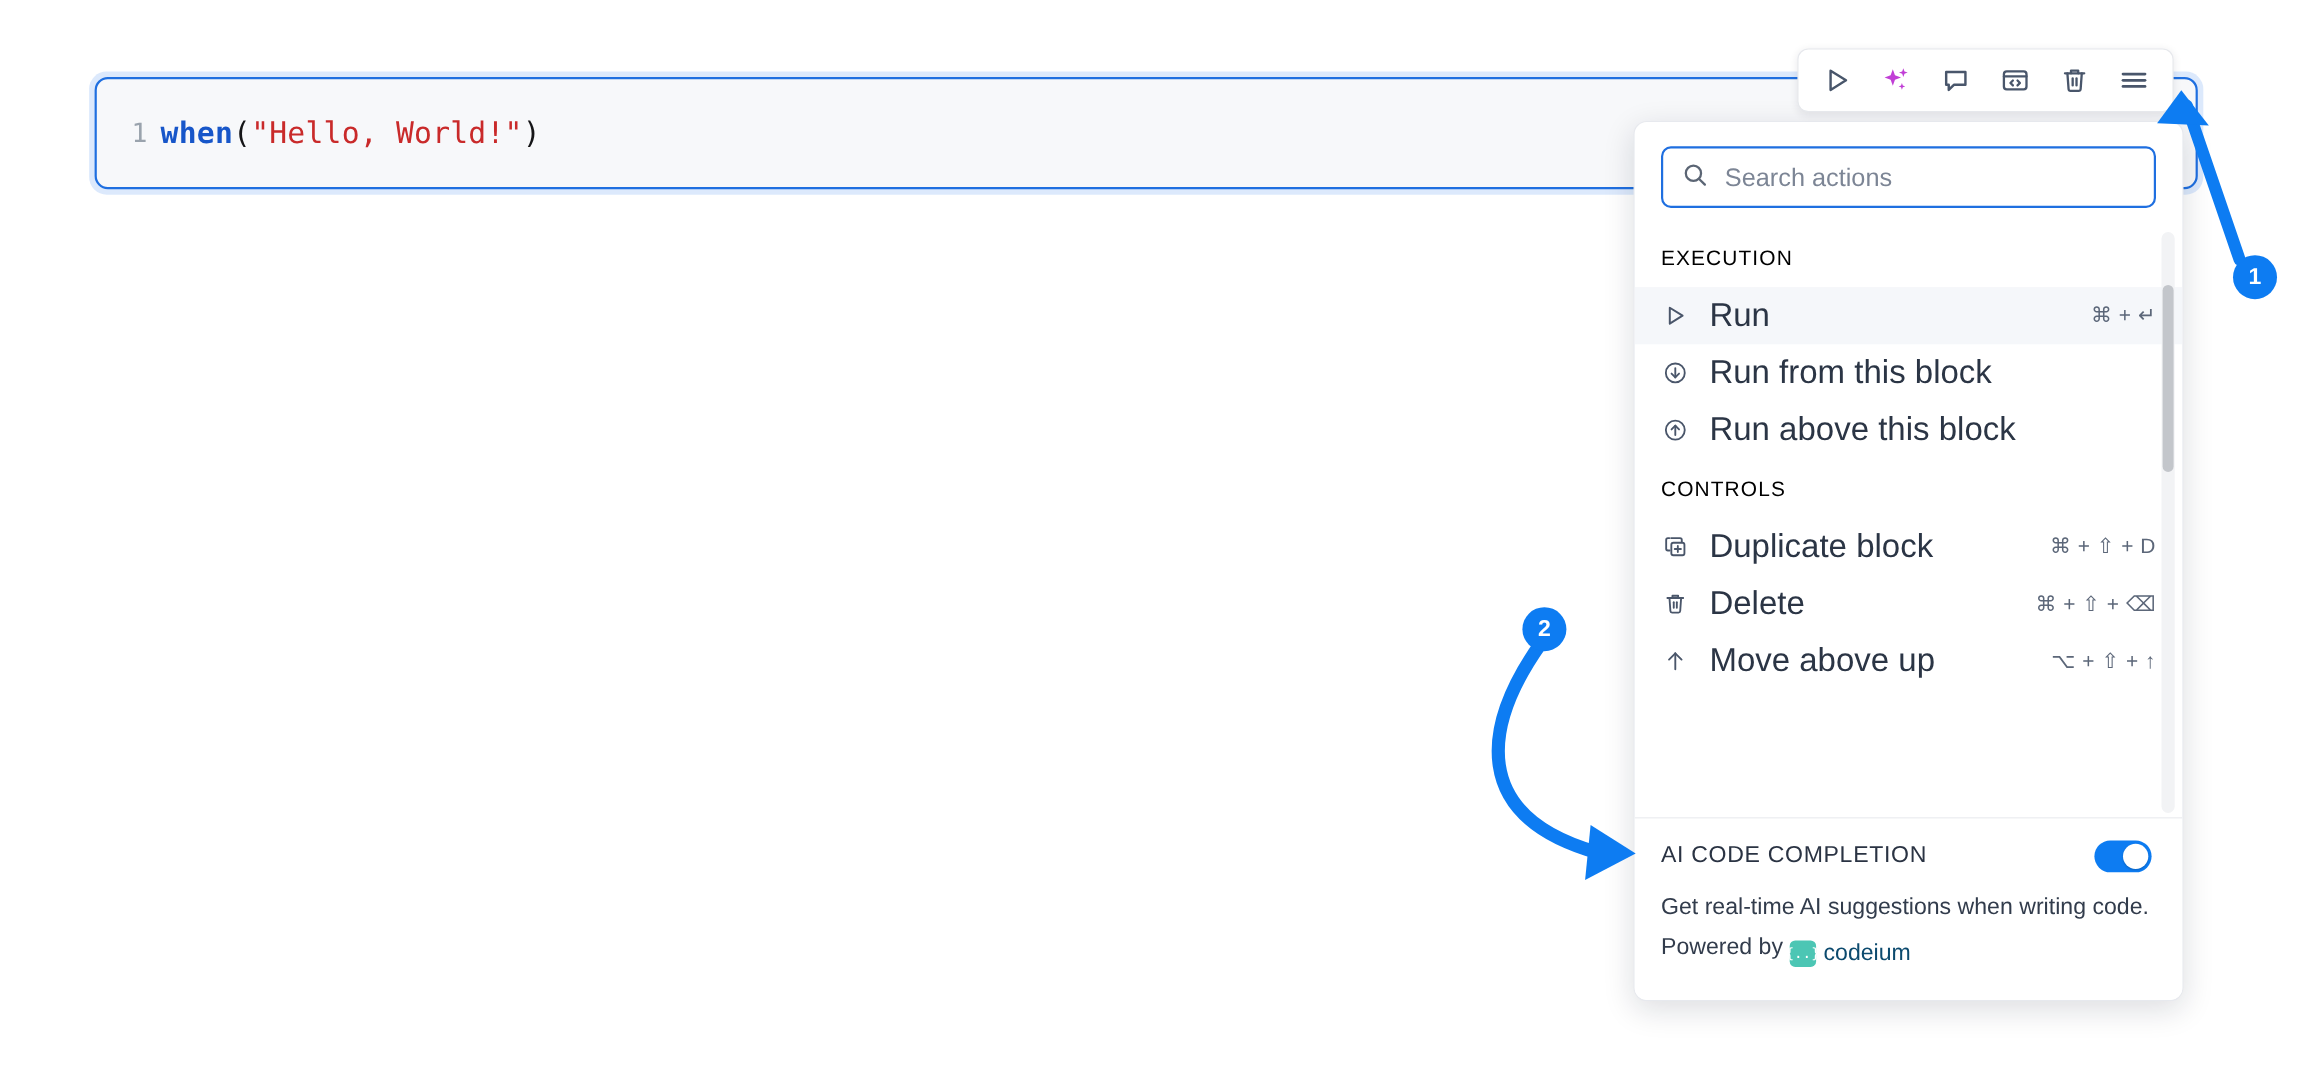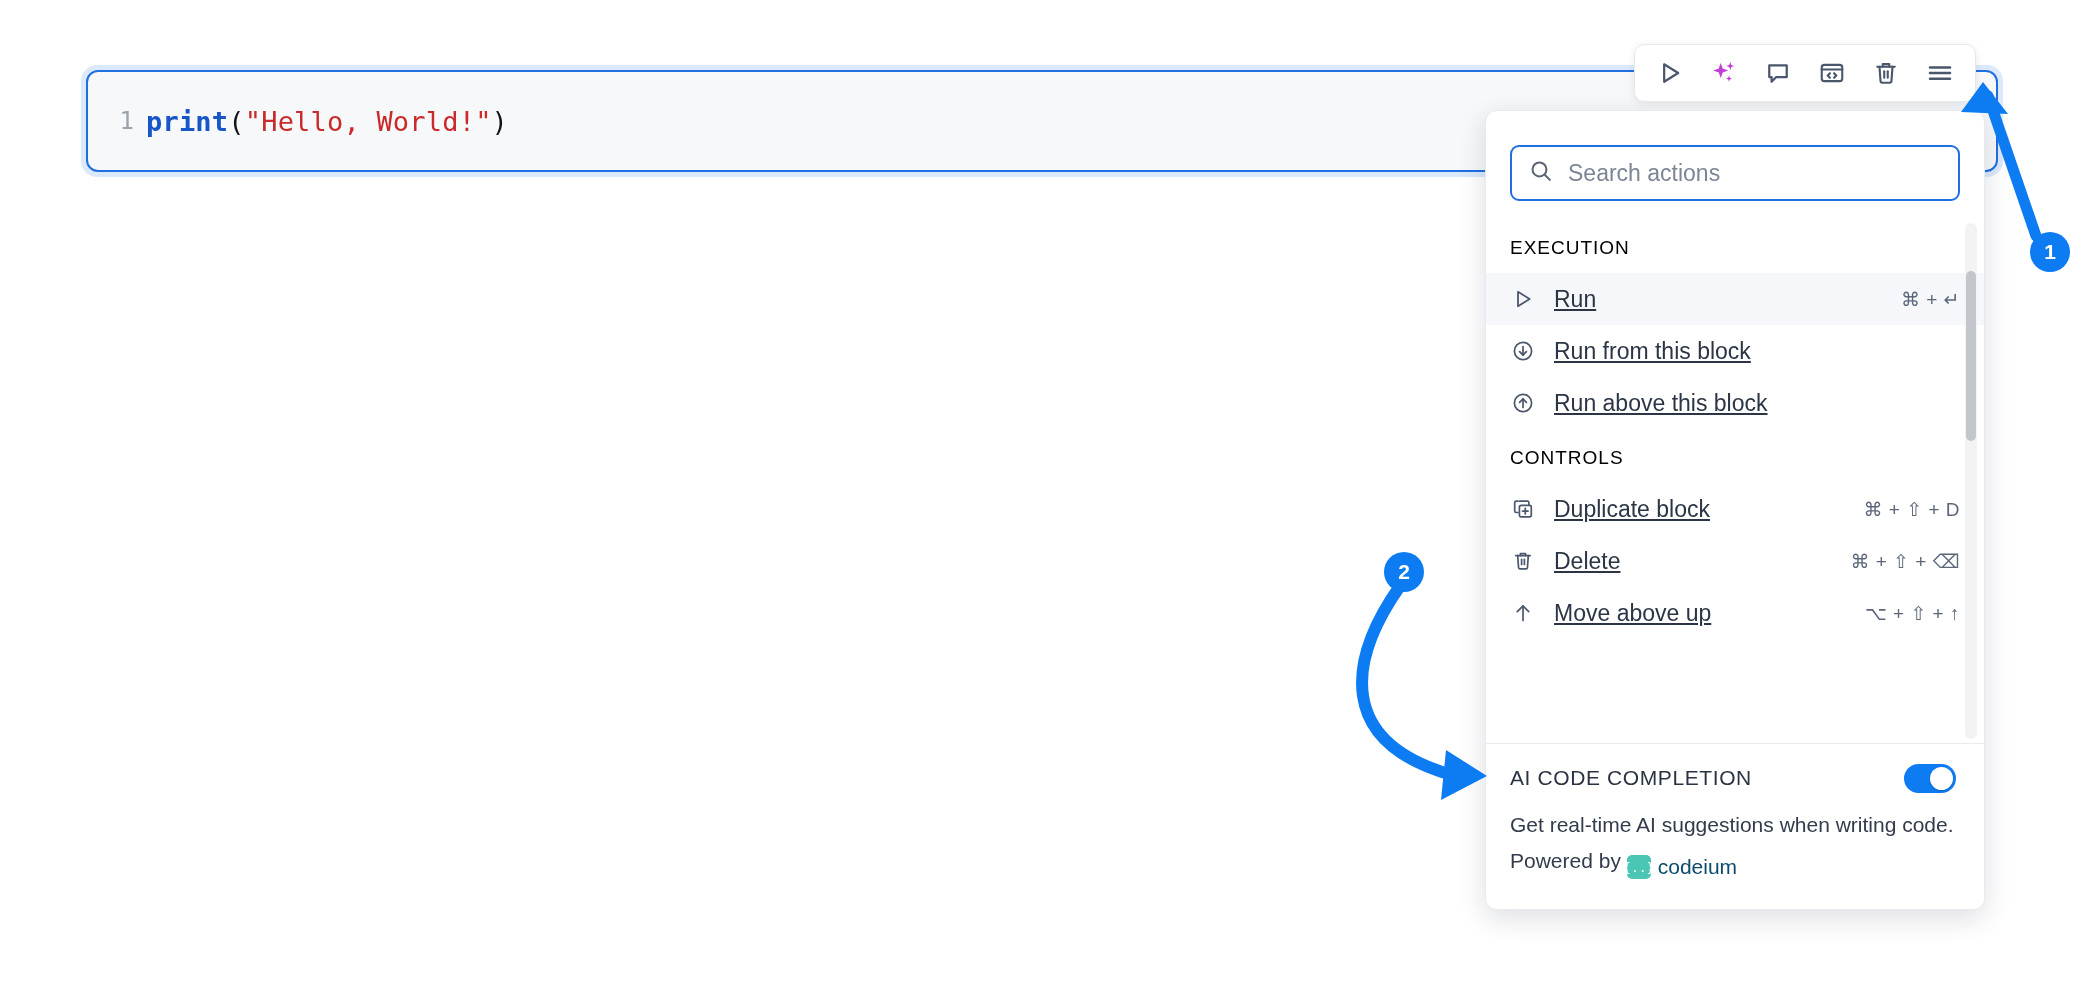--- a/index.html
+++ b/index.html
@@ -100,21 +100,21 @@
     background: #ffffff;
     border: 1px solid #e7e9ee;
     border-radius: 12px;
     box-shadow: 0 8px 28px rgba(17,24,39,0.14);
     overflow: hidden;
     z-index: 30;
     display: flex;
     flex-direction: column;
   }
 
-  .search-zone { padding: 34px 24px 18px 24px; }
+  .search-zone { padding: 22px 24px 18px 24px; }
   .search-box {
     height: 56px;
     border: 2px solid #1f6fe0;
     border-radius: 9px;
     display: flex;
     align-items: center;
     padding: 0 16px;
     gap: 14px;
     background: #fff;
   }
@@ -153,24 +153,23 @@
     color: #2b3545;
   }
   .m-item.active { background: #f5f7fa; }
   .m-ico {
     width: 26px; height: 26px;
     display: flex; align-items: center; justify-content: center;
     color: #4a566a; flex: 0 0 auto;
   }
   .m-label {
     flex: 1;
-    font-size: 23px;
+    font-size: 30px;
     color: #2b3545;
     white-space: nowrap;
-    text-decoration: underline;
   }
   .m-keys {
     font-size: 19px;
     color: #5c6779;
     white-space: nowrap;
     font-family: "Liberation Sans", sans-serif;
     letter-spacing: 0.5px;
   }
 
   
@@ -278,21 +277,21 @@
 </style>
 </head>
 <body>
 
 <div id="root">
 
   <div class="editor-wrap">
     <div class="editor-glow"></div>
     <div class="editor">
       <div class="gutter">1</div>
-      <div class="code-line"><span class="tok-fn">print</span><span class="tok-punc">(</span><span class="tok-str">"Hello, World!"</span><span class="tok-punc">)</span></div>
+      <div class="code-line"><span class="tok-fn">when</span><span class="tok-punc">(</span><span class="tok-str">"Hello, World!"</span><span class="tok-punc">)</span></div>
     </div>
   </div>
 
   <div class="toolbar">
     <div class="tb-btn">
       <svg width="28" height="28" viewBox="0 0 24 24" fill="none" stroke="currentColor" stroke-width="1.9" stroke-linejoin="round">
           <path d="M7 4.5 19 12 7 19.5z"></path>
         </svg>
     </div>
     <div class="tb-btn" style="color:#c13fd6">

